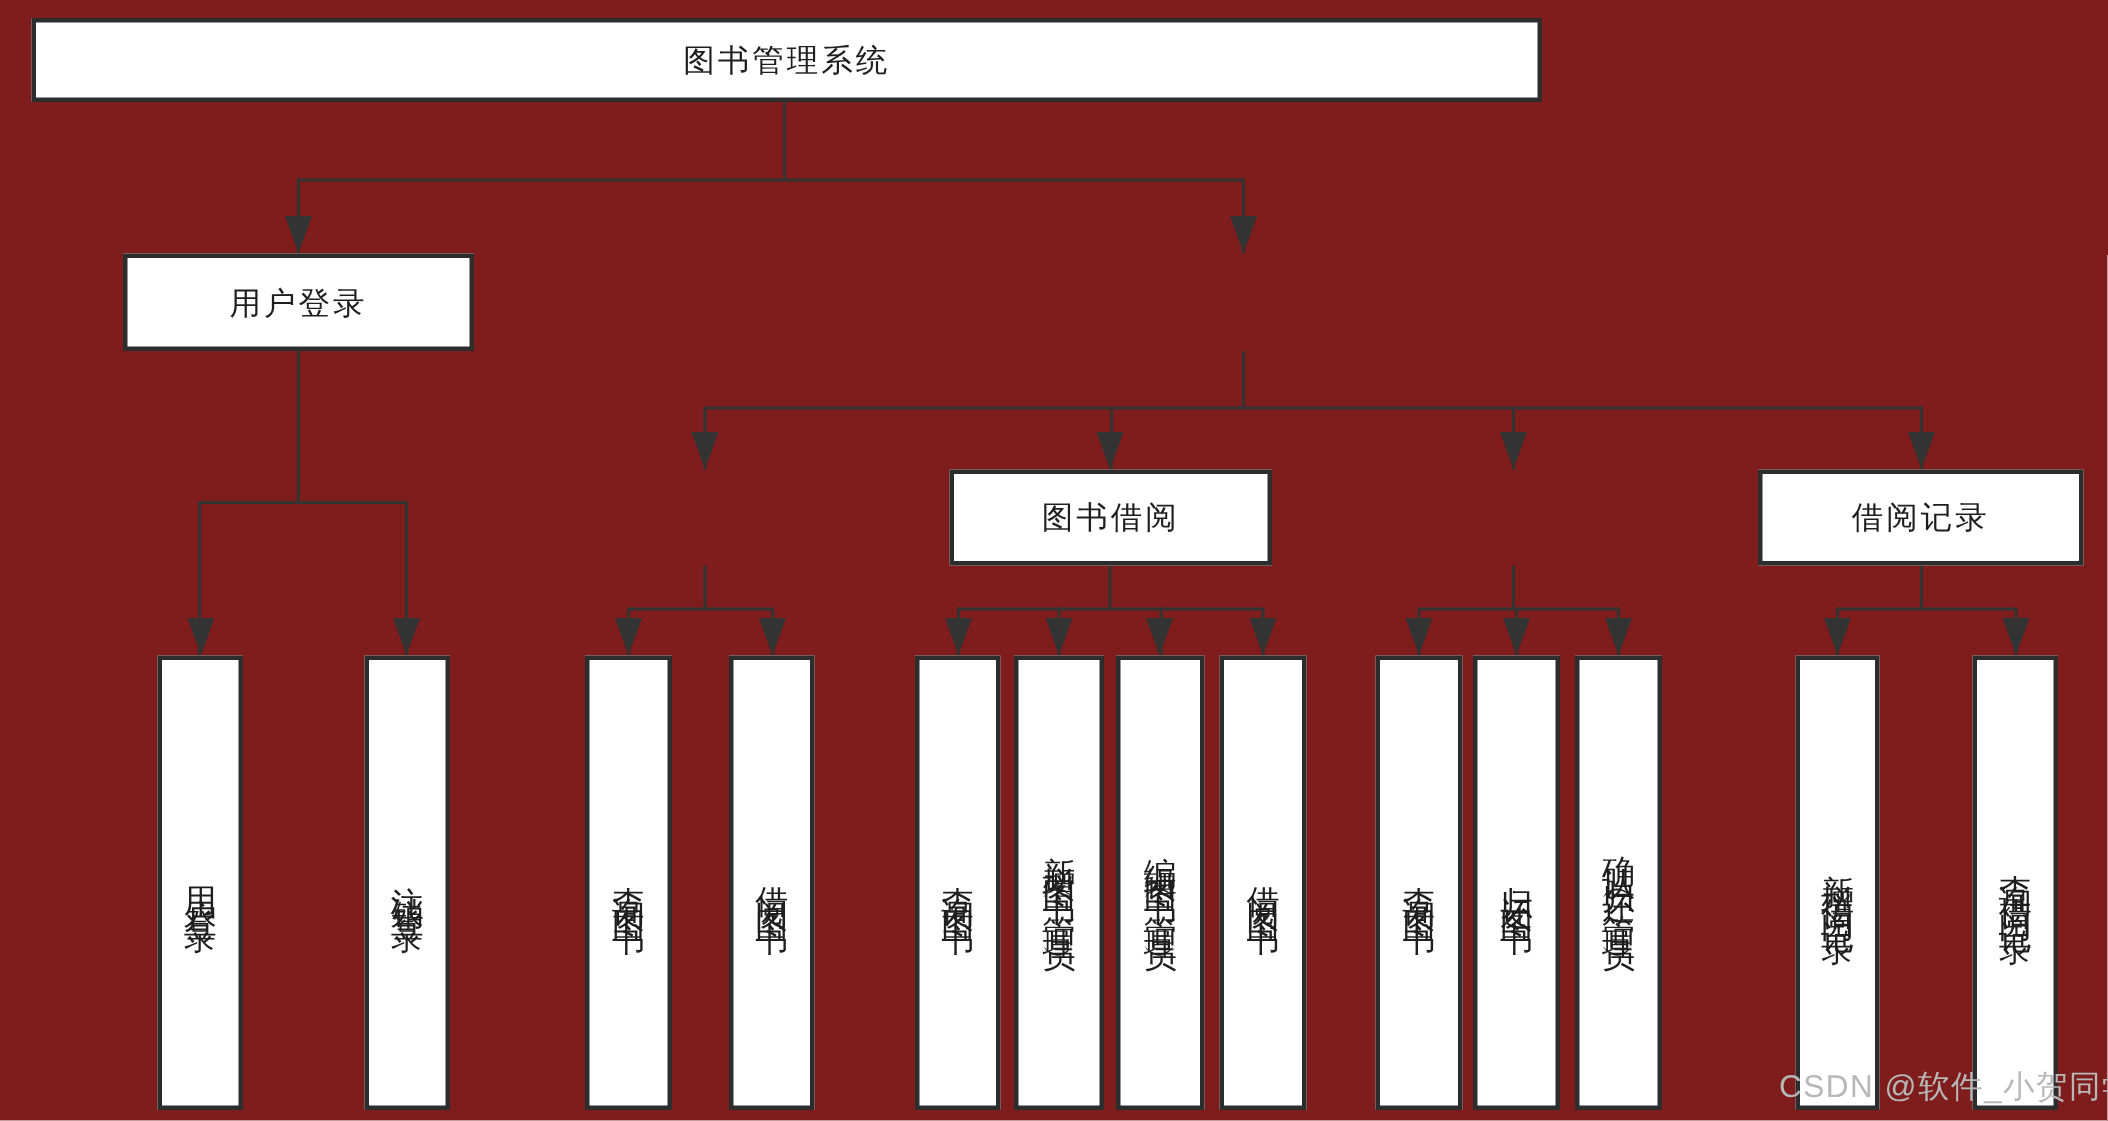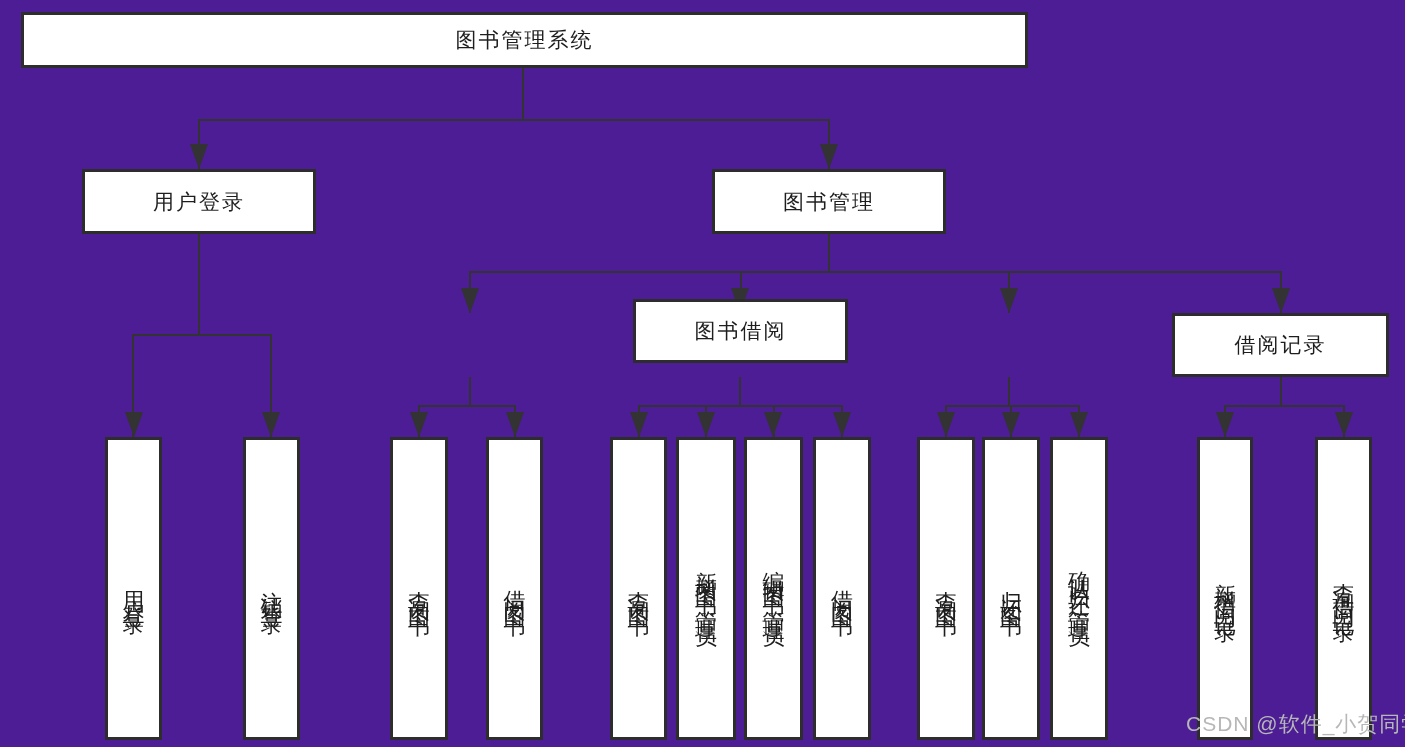--- a/index.html
+++ b/index.html
@@ -1,19 +1,19 @@
 <!DOCTYPE html>
 <html><head>
 <meta charset="utf-8">
 <style>
   html,body{margin:0;padding:0;background:#ffffff;}
   .stage{
     position:relative;
     width:1405px;height:747px;
-    background:#4c1d95;
+    background:#7f1d1d;
     font-family:"Liberation Sans","DejaVu Sans",sans-serif;
     overflow:hidden;
   }
   .ln{position:absolute;background:#333333;}
   .ar{
     position:absolute;width:0;height:0;
     border-left:9px solid transparent;
     border-right:9px solid transparent;
     border-top:25px solid #333333;
   }
@@ -99,25 +99,22 @@
   <div class="ar" style="left:1216px;top:412px"></div>
   <div class="ar" style="left:1335px;top:412px"></div>
 
   <div class="box hbox" style="left:21px;top:12px;width:1007px;height:56px">
     <span>图书管理系统</span>
   </div>
 
   <div class="box hbox" style="left:82px;top:169px;width:234px;height:65px">
     <span>用户登录</span>
   </div>
-  <div class="box hbox" style="left:712px;top:169px;width:234px;height:65px">
-    <span>图书管理</span>
-  </div>
 
-  <div class="box hbox" style="left:633px;top:299px;width:215px;height:64px">
+  <div class="box hbox" style="left:633px;top:313px;width:215px;height:64px">
     <span>图书借阅</span>
   </div>
   <div class="box hbox" style="left:1172px;top:313px;width:217px;height:64px">
     <span>借阅记录</span>
   </div>
 
   <div class="box vbox" style="left:105px;top:437px;width:57px;height:303px">
     <span>用户登录</span>
   </div>
   <div class="box vbox" style="left:243px;top:437px;width:57px;height:303px">

